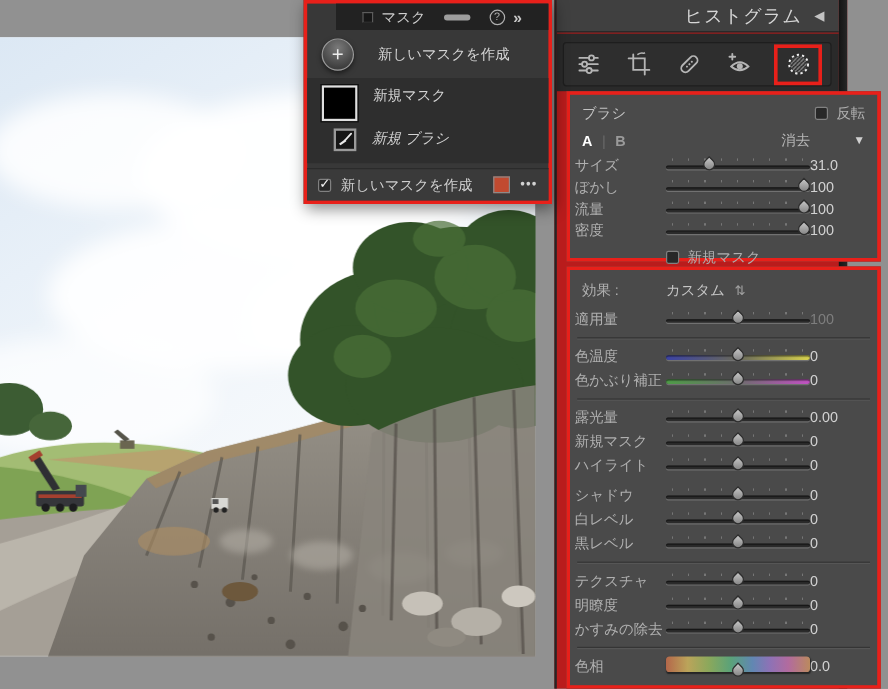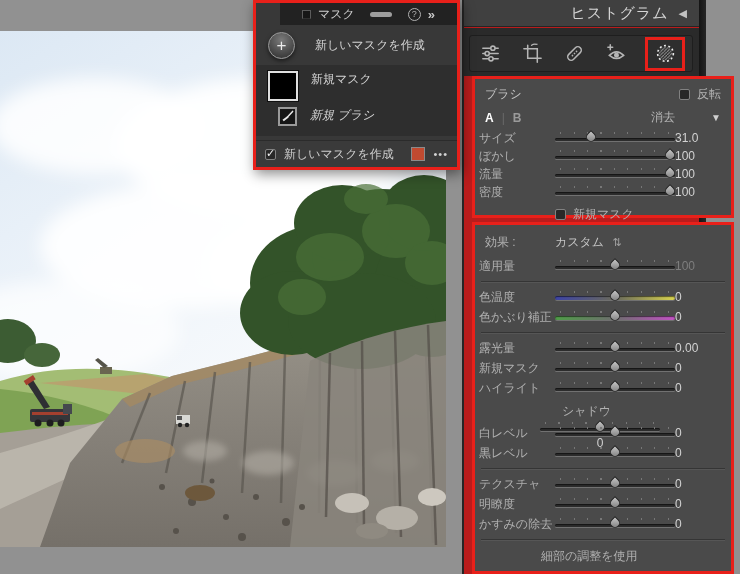--- a/index.html
+++ b/index.html
@@ -27,21 +27,21 @@
   .tool svg{width:23px;height:23px;}
   .mask-tool-wrap{border:3px solid var(--red);padding:1px 4px;display:flex;align-items:center;}
 
   .redbox{position:absolute;left:8px;width:262px;border:3px solid var(--red);background:#4a4a4a;}
   .brush-panel{top:76px;height:142px;}
   .effects-panel{top:222px;height:352px;}
 
   
   .srow{display:flex;align-items:center;height:20px;padding:0 10px 0 4px;}
   .brush-panel .srow{height:18px;}
-  .srow.gap{margin-top:5px;flex-direction:column;}
+  .srow.gap{margin-top:5px;}
   .slabel{flex:none;width:76px;padding-right:7px;font-size:12px;color:#b0b0b0;white-space:nowrap;}
   .strack{flex:none;width:120px;height:16px;position:relative;}
   .ticks{position:absolute;top:2px;left:5px;right:5px;height:2px;
     background:repeating-linear-gradient(90deg,#777 0,#777 1px,transparent 1px,transparent 13.5px);}
   .tline{position:absolute;left:0;right:0;top:8px;height:3px;border-radius:2px;background:#2c2c2c;
     box-shadow:0 1px 0 rgba(255,255,255,.22), inset 0 1px 1px rgba(0,0,0,.55);}
   .strack.temp .tline{height:4px;top:7px;background:linear-gradient(90deg,#3d44a6,#68685e 48%,#6d6d5c 52%,#d9d44f);}
   .strack.tint .tline{height:4px;top:7px;background:linear-gradient(90deg,#4f9d48,#6e6e6e 50%,#c352c5);}
   .strack.hue{height:20px;}
   .strack.hue .tline{top:2px;height:13px;border-radius:3px;box-shadow:0 1px 1px rgba(0,0,0,.5);
@@ -463,20 +463,28 @@
           <div class="srow">
             <span class="slabel">かすみの除去</span>
             <div class="strack">
               <div class="ticks"></div>
               <div class="tline"></div>
               <div class="thumb" style="left: 50%;"></div>
             </div>
             <span class="svalue">0</span>
           </div>
           <div class="divider"></div>
+          <div class="srow">
+            <span class="slabel">色相</span>
+            <div class="strack hue">
+              <div class="tline"></div>
+              <div class="thumb" style="left: 50%;"></div>
+            </div>
+            <span class="svalue">0.0</span>
+          </div>
         </div>
       <div class="cb-wrap detail-row">
 
         <span>細部の調整を使用</span>
       </div>
     </div>
   </div>
 
   <div class="mask-popup">
     <div class="mp-header">

